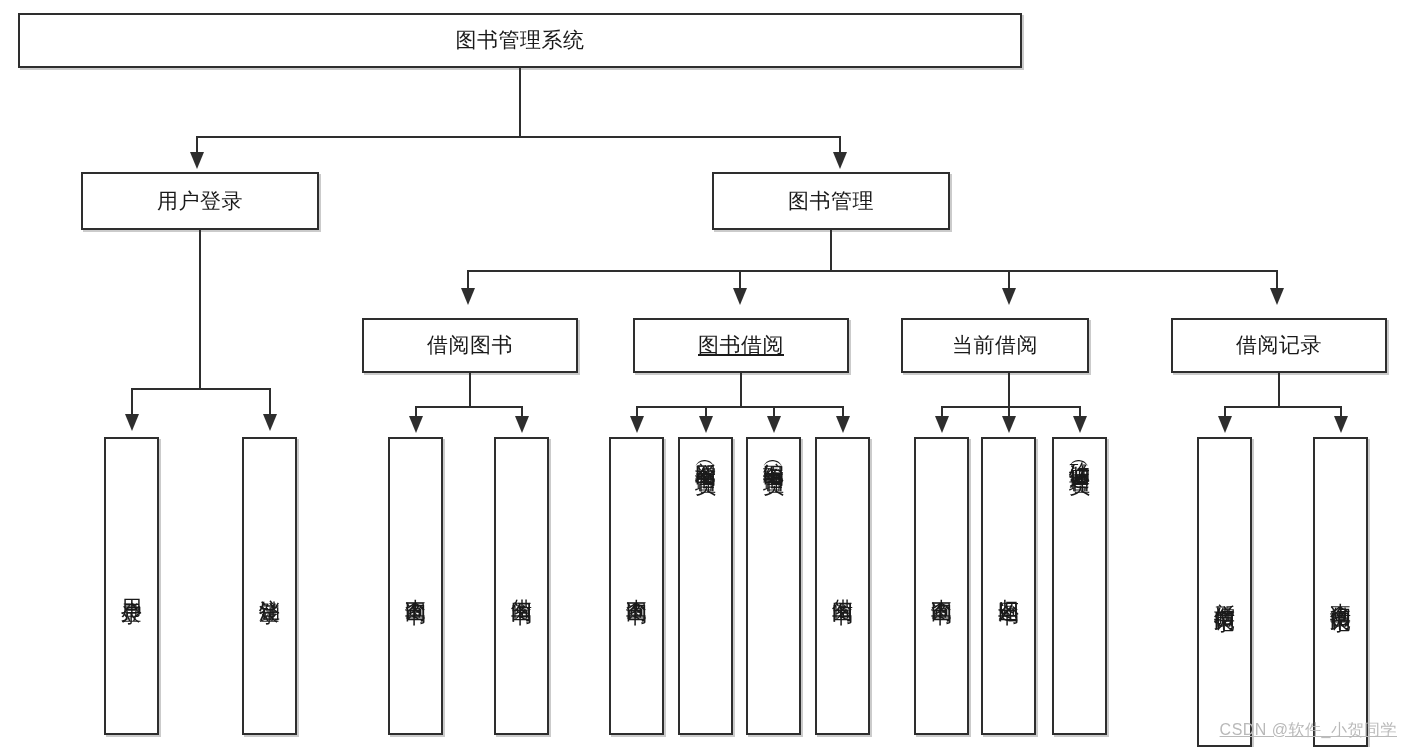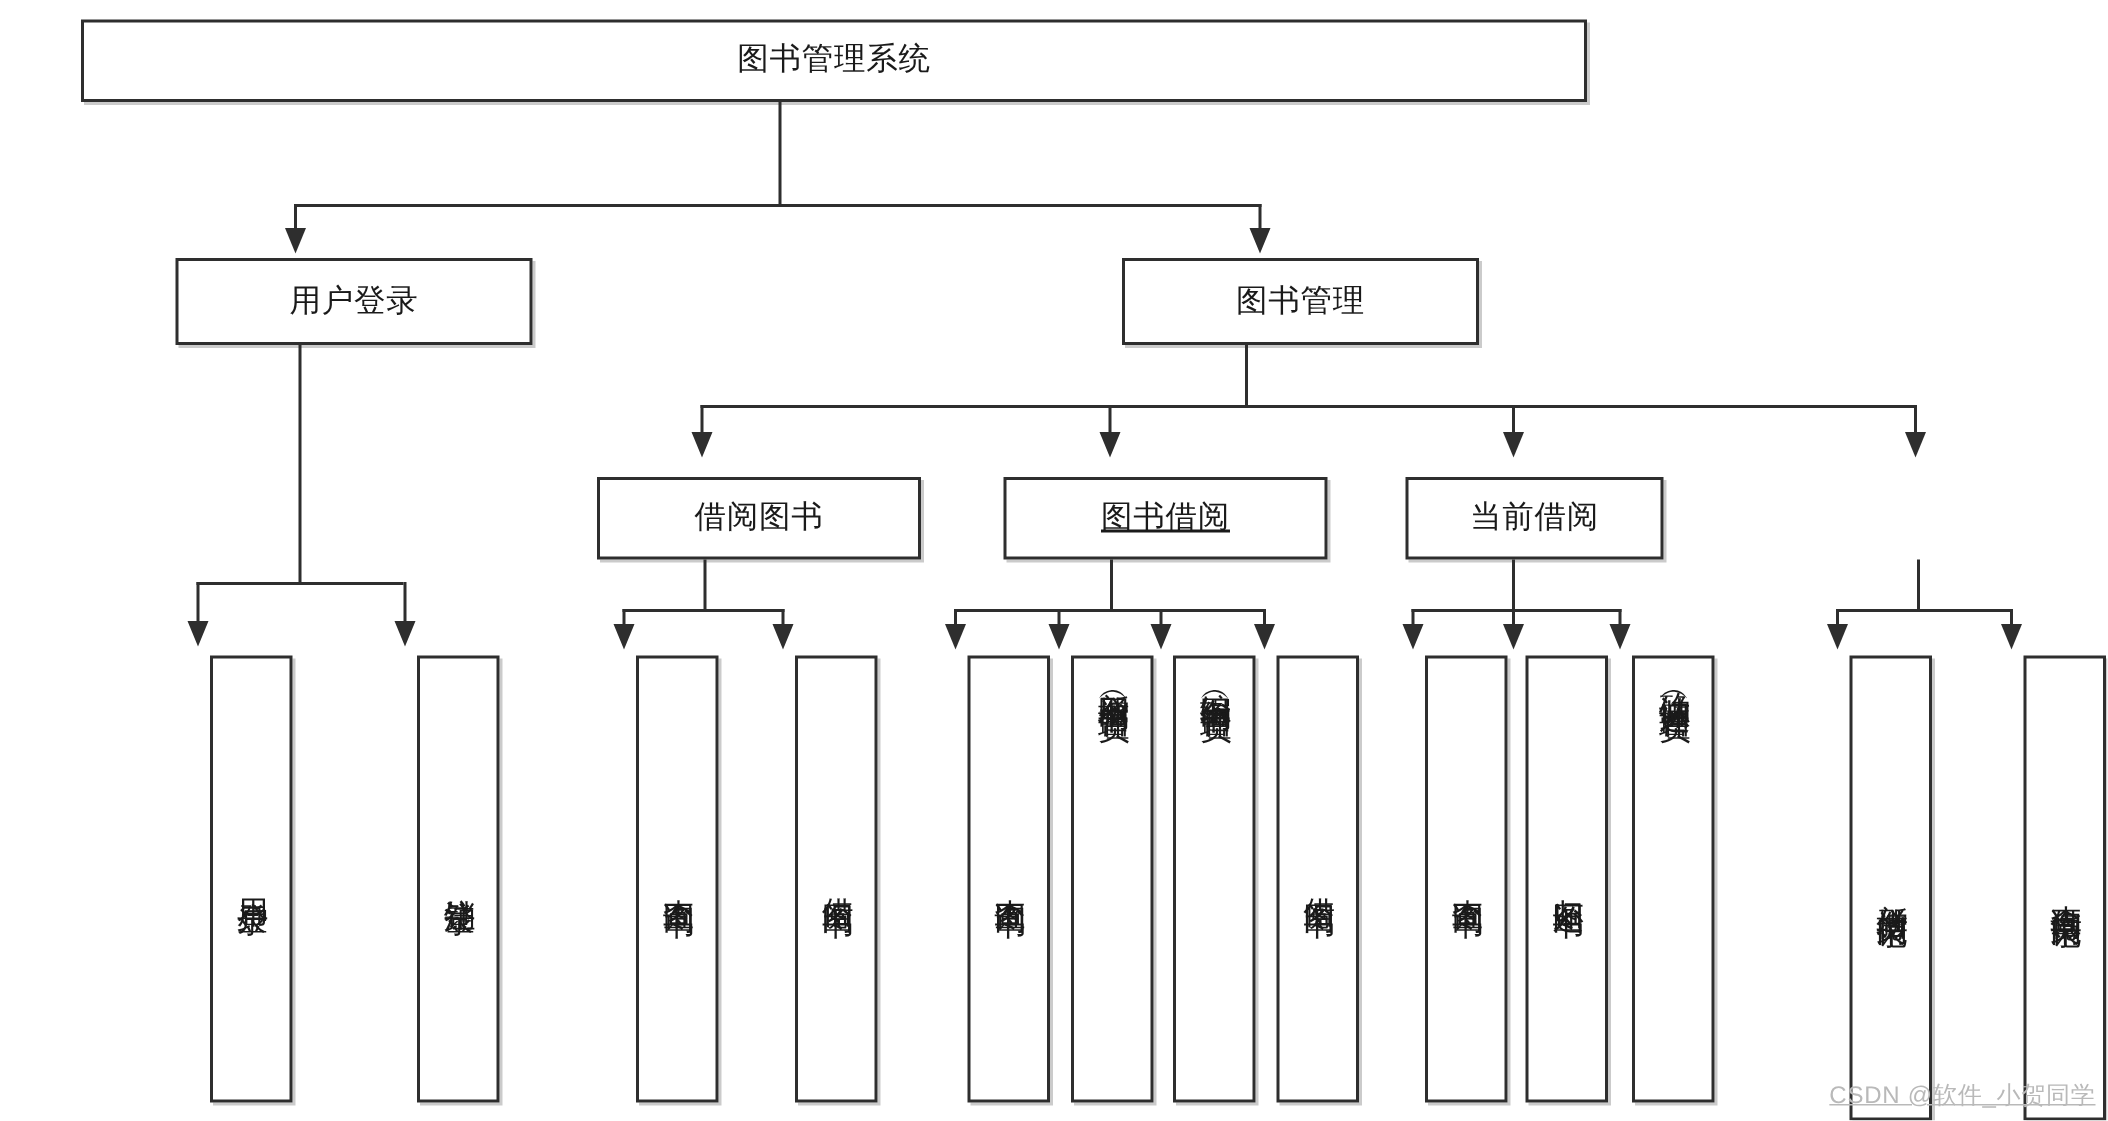--- a/index.html
+++ b/index.html
@@ -20,21 +20,20 @@
   .node {
     position: absolute;
     box-sizing: border-box;
     background: #ffffff;
     border: 2px solid #2e2e2e;
     box-shadow: 2px 2px 0 rgba(160,160,160,0.55);
     display: flex;
     align-items: center;
     justify-content: center;
     color: #1a1a1a;
-    margin-left: 36px;
   }
   .node .label {
     display: block;
     text-align: center;
     line-height: 1.18;
     letter-spacing: 0.5px;
   }
   .node.h .label {
     font-size: 21px;
     white-space: nowrap;
@@ -124,22 +123,25 @@
   <div class="arrow" style="left:733px; top:288px;"></div>
   <div class="arrow" style="left:1002px; top:288px;"></div>
   <div class="arrow" style="left:1270px; top:288px;"></div>
 
   <div class="node h" style="left:362px; top:318px; width:216px; height:55px;">
     <span class="label">借阅图书</span>
   </div>
   <div class="node h" style="left:633px; top:318px; width:216px; height:55px;text-decoration:underline;">
     <span class="label">图书借阅</span>
   </div>
-  <div class="node h" style="left:901px; top:318px; width:172px; height:55px;">
+  <div class="node h" style="left:901px; top:318px; width:188px; height:55px;">
     <span class="label">当前借阅</span>
+  </div>
+  <div class="node h" style="left:1171px; top:318px; width:216px; height:55px;">
+    <span class="label">借阅记录</span>
   </div>
 
   <div class="vline" style="left:469px; top:373px; height:35px;"></div>
   <div class="hline" style="left:415px; top:406px; width:108px;"></div>
   <div class="vline" style="left:415px; top:406px; height:12px;"></div>
   <div class="vline" style="left:521px; top:406px; height:12px;"></div>
   <div class="arrow" style="left:409px; top:416px;"></div>
   <div class="arrow" style="left:515px; top:416px;"></div>
 
   <div class="vline" style="left:740px; top:373px; height:35px;"></div>

